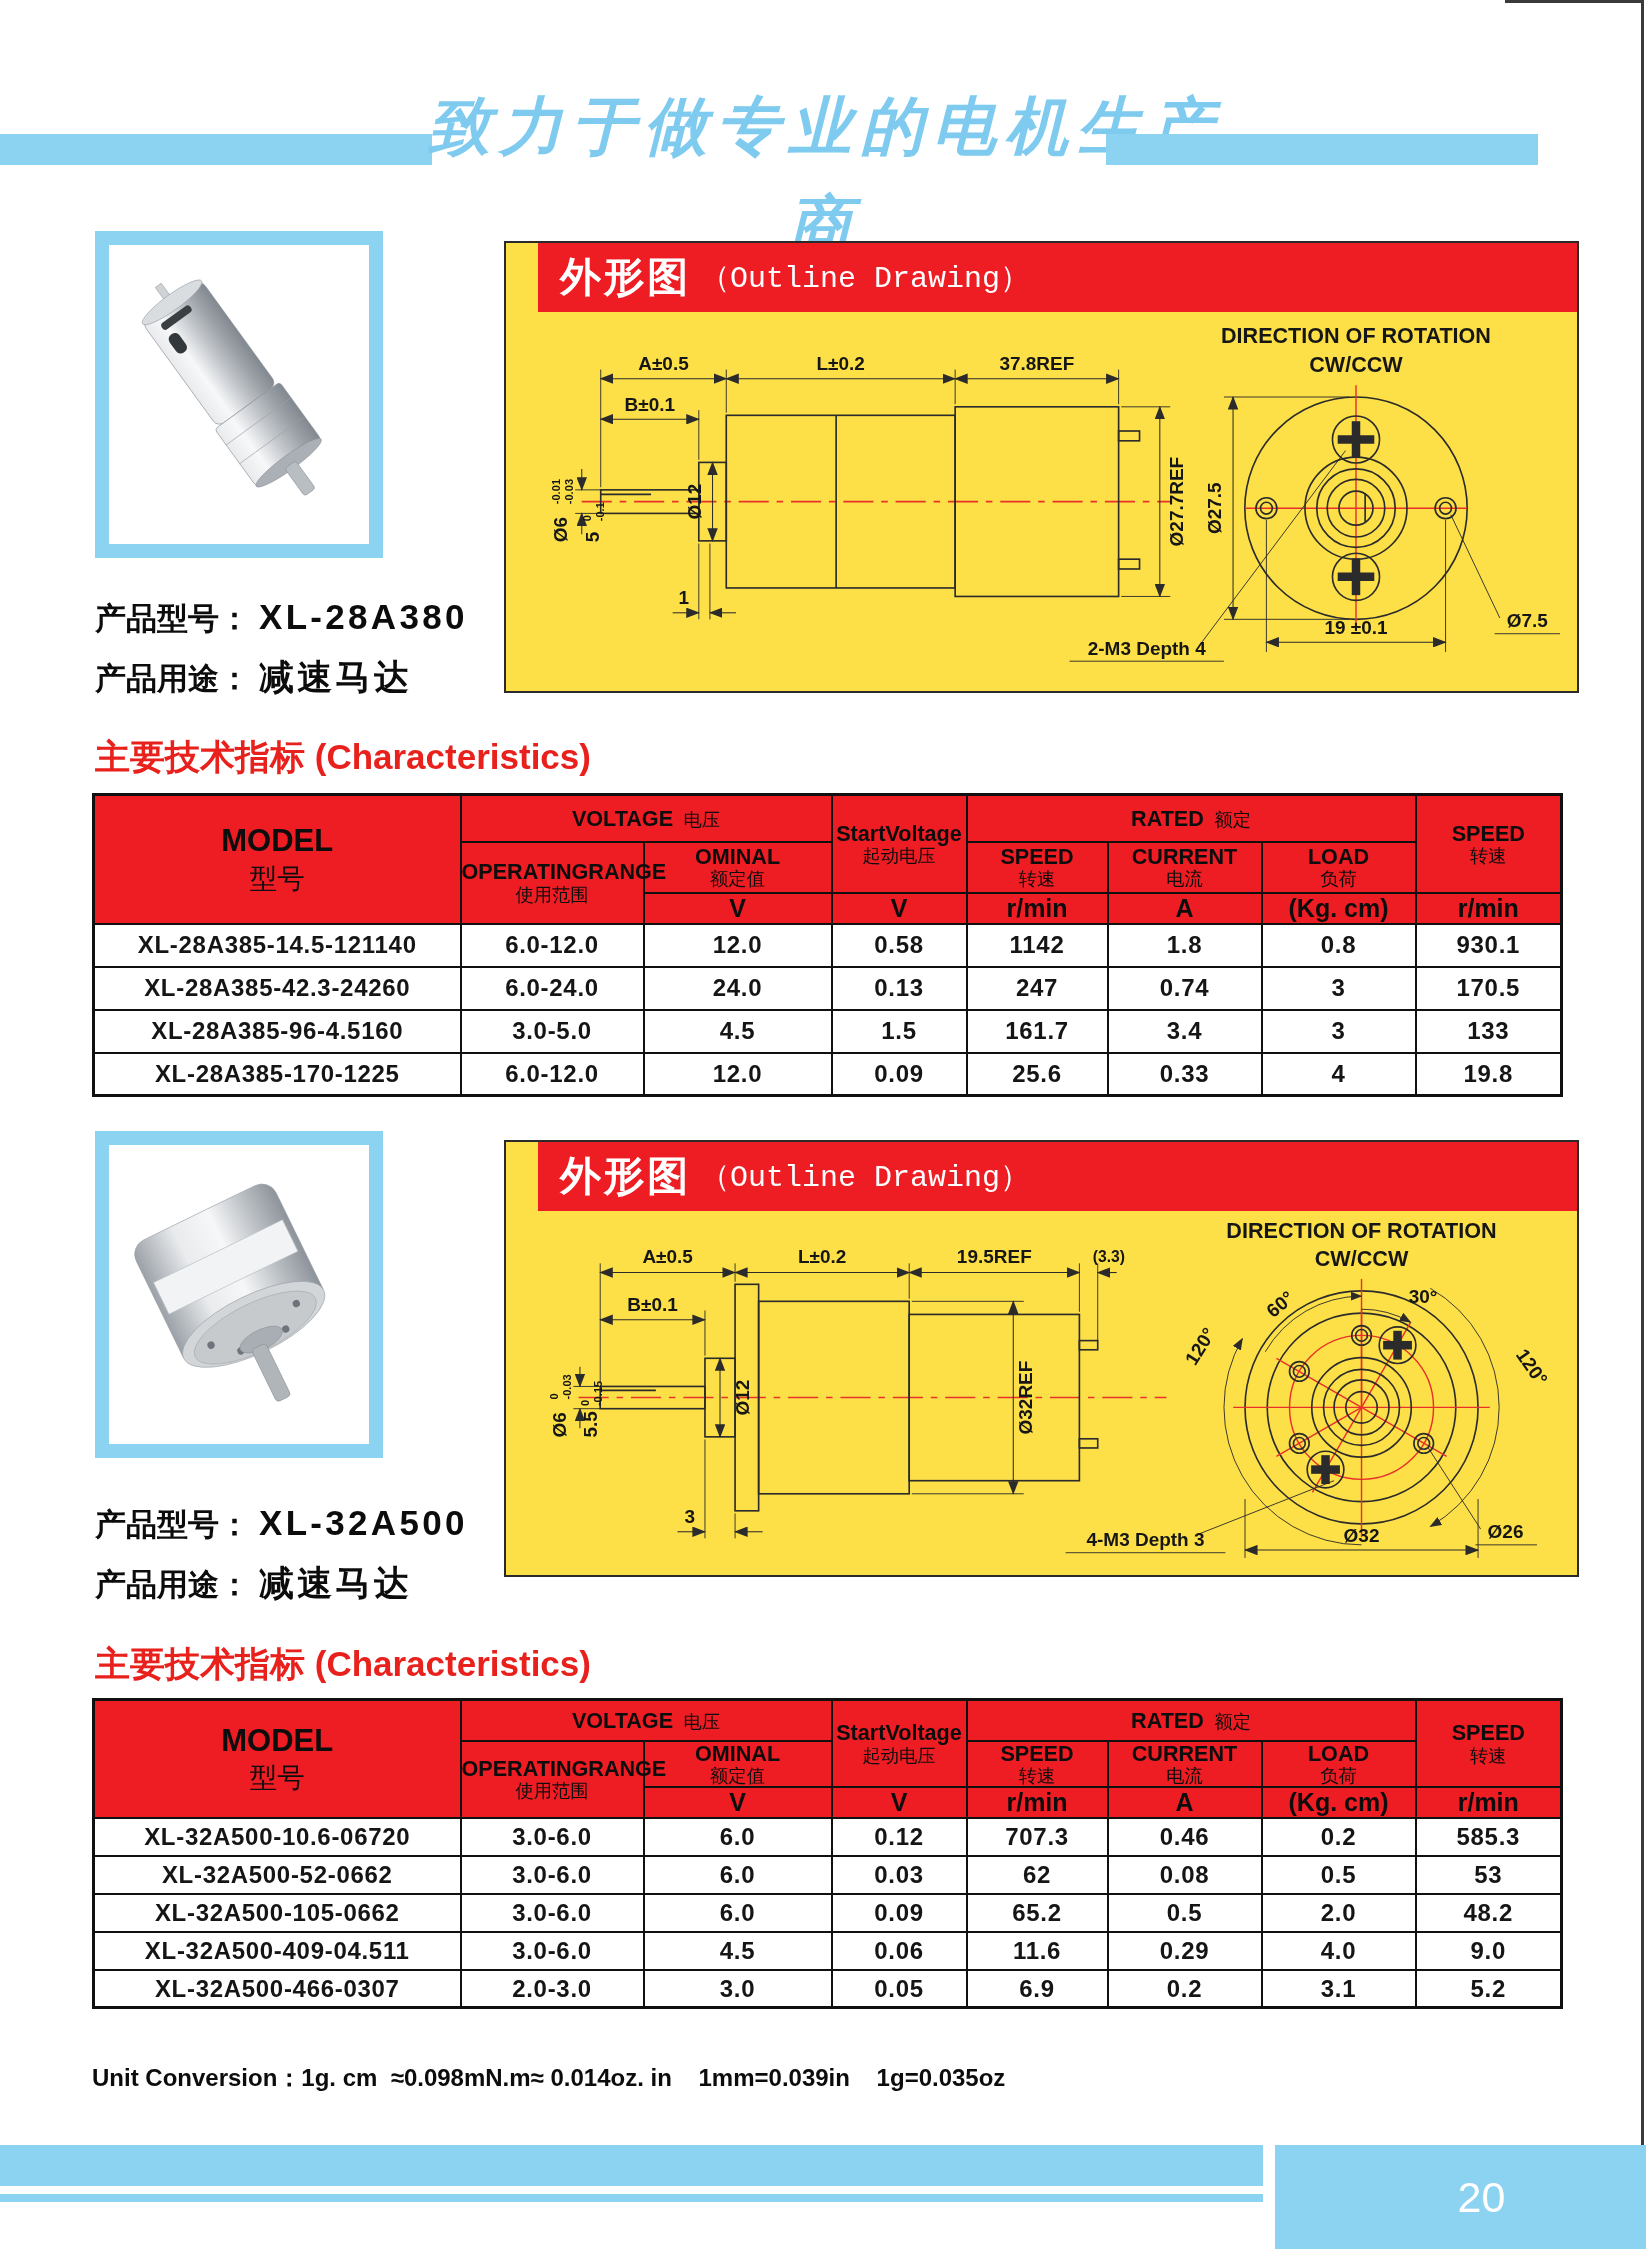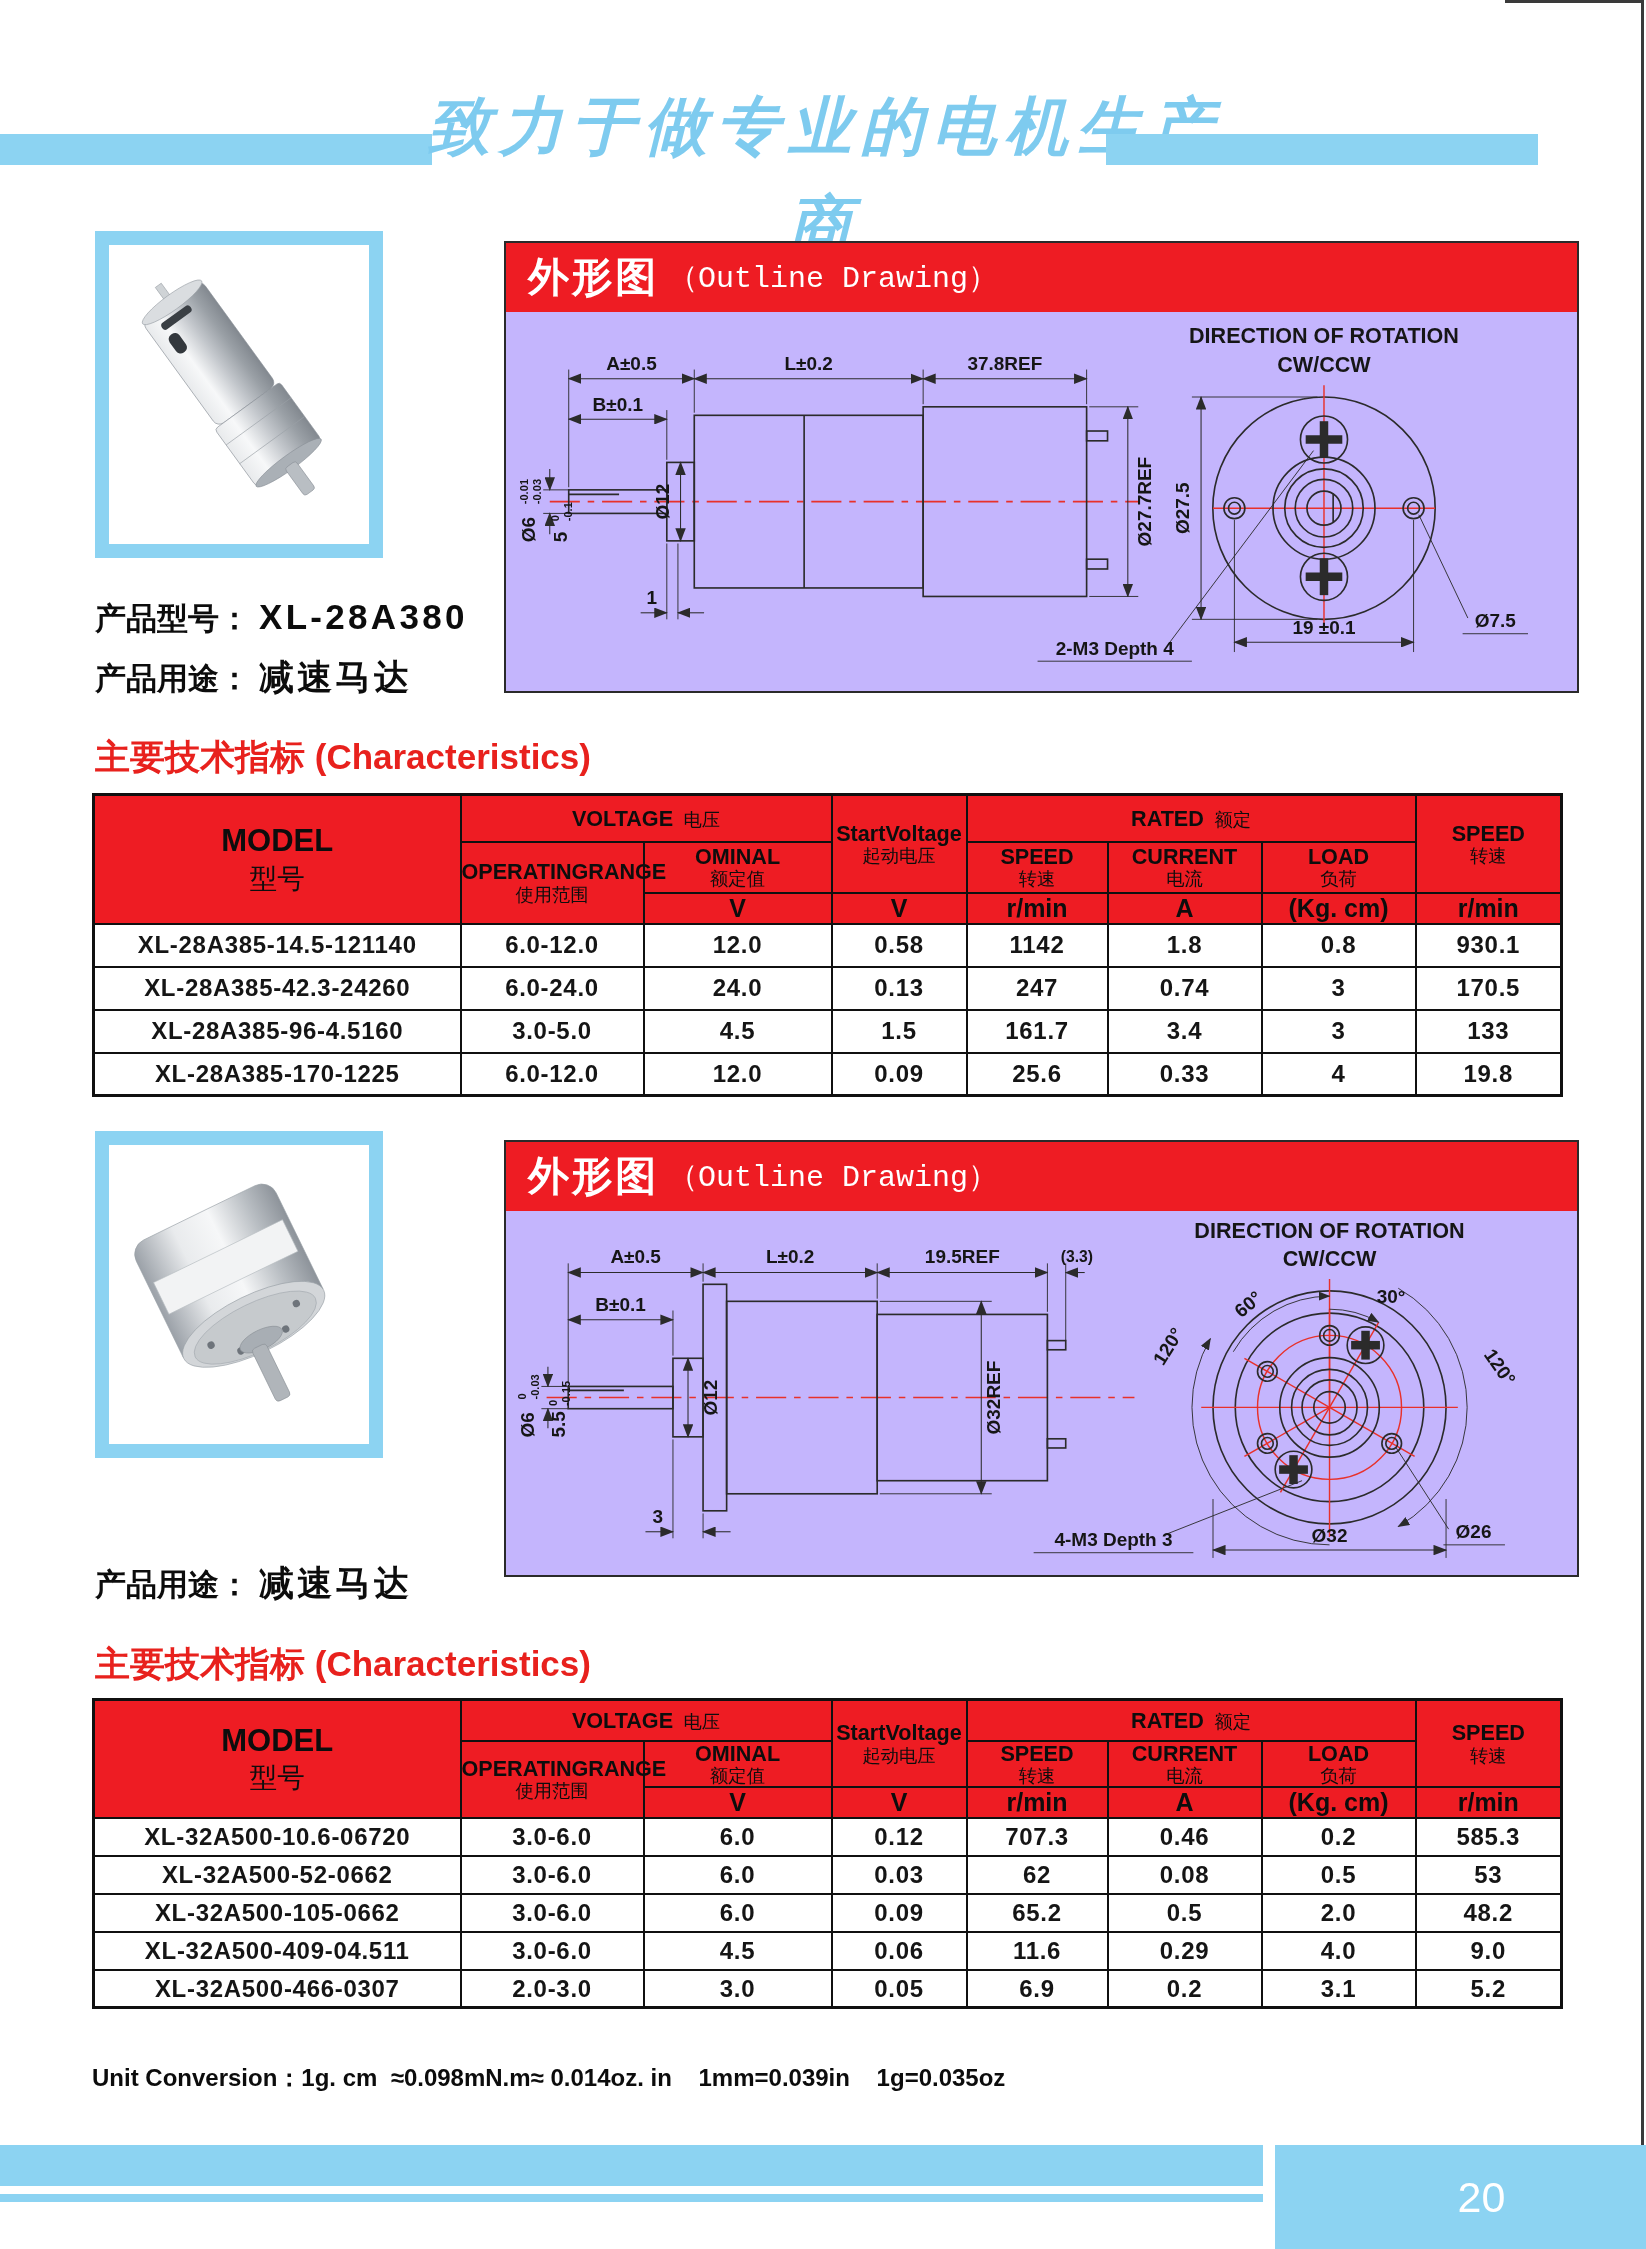--- a/index.html
+++ b/index.html
@@ -14,21 +14,21 @@
   .vrule{position:absolute;background:#3a3a3a;}
   
   .photo-frame{position:absolute;width:288px;height:327px;box-sizing:border-box;
                border:14.4px solid #8cd3f2;background:#fff;padding:15.7px;}
   .photo-frame svg{width:100%;height:100%;}
   
   .prod-line{position:absolute;left:95px;font-weight:700;font-size:31px;color:#0c0c0c;white-space:nowrap;}
   .prod-line .val{font-size:35px;font-weight:800;letter-spacing:3.3px;margin-left:9px;}
   
   .outline-panel{position:absolute;left:504px;width:1075px;box-sizing:border-box;
-                 border:2px solid #2a2a2a;background:#c4b5fd;}
+                 border:2px solid #2a2a2a;background:#fde047;padding-left:32px;}
   .outline-head{height:69px;background:#ee1c23;display:flex;align-items:center;padding-left:22px;}
   .outline-head .zh{color:#fff;font-size:41px;font-weight:700;letter-spacing:2.6px;}
   .outline-head .en{color:#fff;font-size:30px;font-weight:500;margin-left:9.2px;
                     font-family:"Liberation Mono","DejaVu Sans Mono",monospace;}
   
   .sec-title{position:absolute;left:95px;font-size:35px;font-weight:800;color:#e8211d;white-space:nowrap;}
   
   .spec-table{position:absolute;left:92px;width:1469px;border-collapse:collapse;table-layout:fixed;
               background:#fff;border:3.3px solid #101010;}
   .spec-table th,.spec-table td{border:2px solid #101010;text-align:center;vertical-align:middle;padding:0;}
@@ -466,20 +466,23 @@
       <line class="xl" x1="1080" y1="440" x2="1080" y2="530"></line>
       <line class="xl" x1="1436" y1="440" x2="1436" y2="530"></line>
       <line class="dl" x1="1080" y1="518" x2="1436" y2="518" marker-start="url(#d2a)" marker-end="url(#d2a)"></line>
       <text class="dim" x="1258" y="506" text-anchor="middle">Ø32</text>
       <line class="xl" x1="1216" y1="412" x2="1008" y2="494"></line>
       <text class="dim" x="928" y="512" text-anchor="middle">4-M3 Depth 3</text>
       <line class="xl" x1="806" y1="522" x2="1050" y2="522"></line>
     </svg>
   </div>
 
+  <div class="prod-line" style="top:1503px;">
+    <span>产品型号：</span><span class="val">XL-32A500</span>
+  </div>
   <div class="prod-line" style="top:1560px;">
     <span>产品用途：</span><span class="val">减速马达</span>
   </div>
 
   <div class="sec-title" style="top:1641px;">主要技术指标 (Characteristics)</div>
 
   <table class="spec-table t2" style="top:1698px;">
     <colgroup>
       <col style="width:367px">
         <col style="width:183px">

